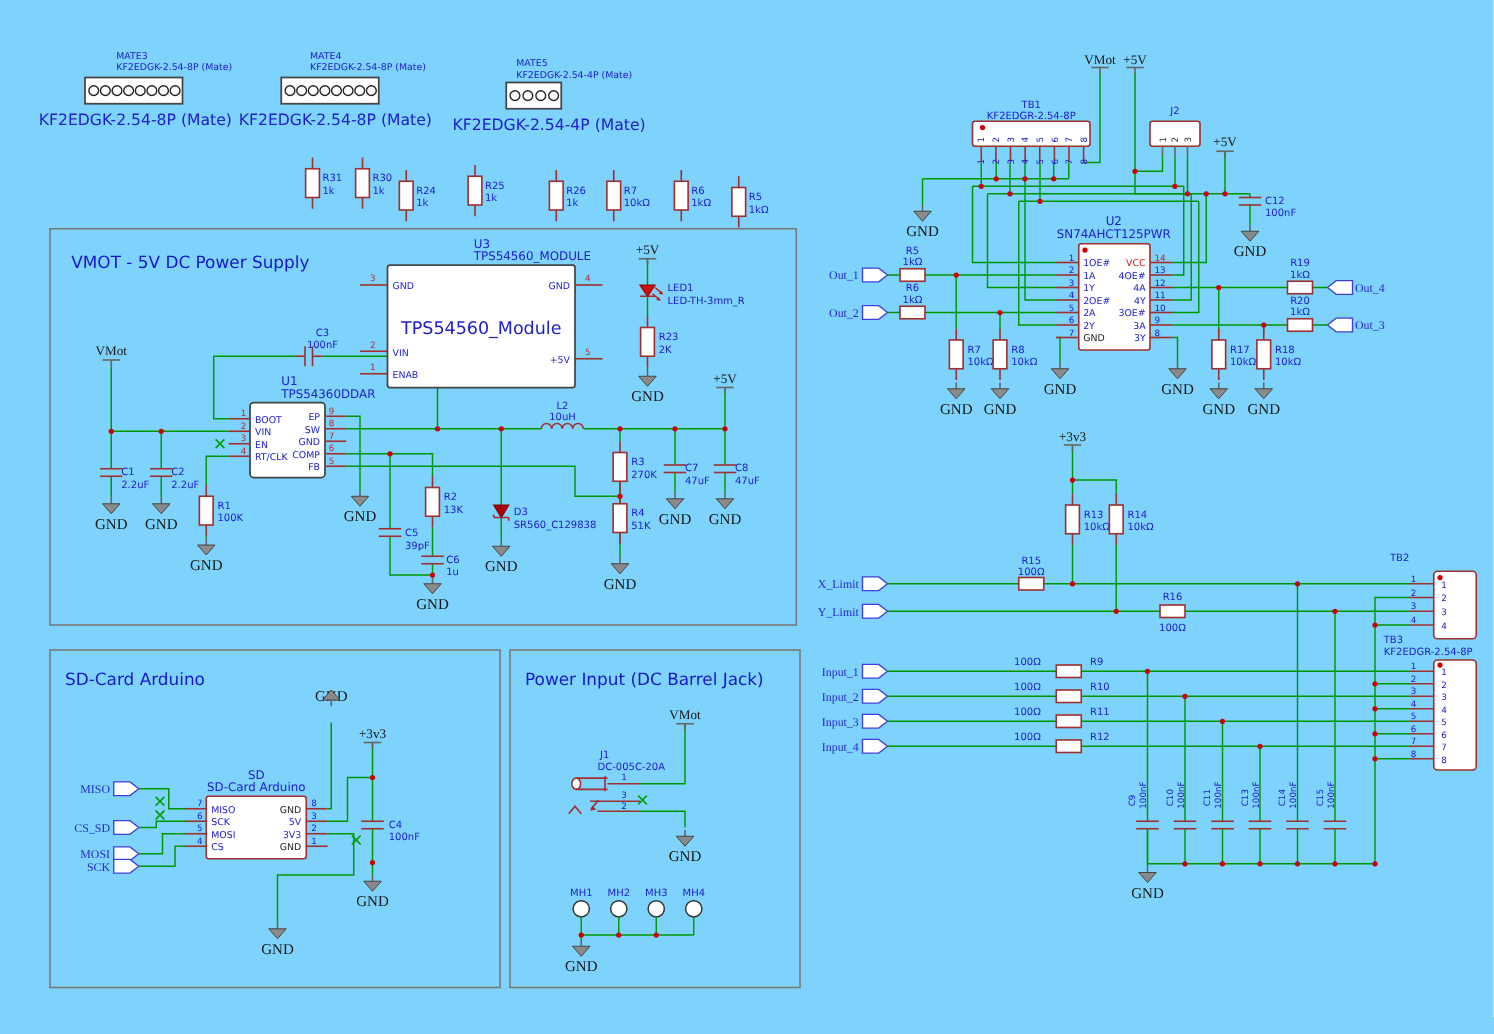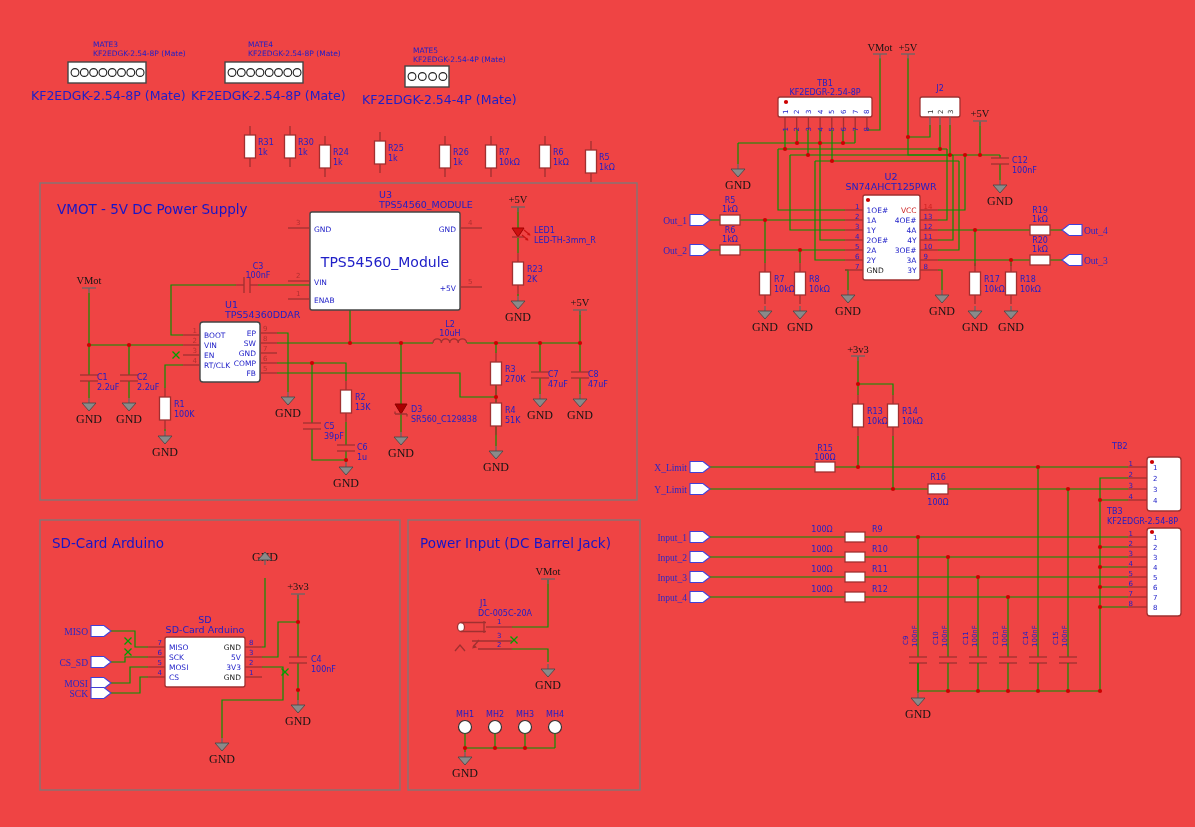--- a/index.html
+++ b/index.html
@@ -1,16 +1,16 @@
 <!DOCTYPE html>
 <html><head>
 <meta charset="utf-8">
 <style>
   html,body{margin:0;padding:0;background:#fff;}
-  .stage{position:relative;width:1195px;height:827px;background:#ef4444;overflow:hidden;}
+  .stage{position:relative;width:1195px;height:827px;background:#7dd3fc;overflow:hidden;}
   svg{display:block;}
   text{font-family:"DejaVu Sans",sans-serif;}
   .w{fill:none;stroke:#009600;stroke-width:1.15;}
   .cw{fill:none;stroke:#a03030;stroke-width:1.3;}
   .cb{fill:#ffffff;stroke:#a03030;stroke-width:1.3;}
   .kb{fill:#ffffff;stroke:#454545;stroke-width:1.4;}
   .gs{stroke:#666;stroke-width:1.3;}
   .secbox{fill:none;stroke:#7a7a7a;stroke-width:1.3;}
   .bt{font-size:8px;fill:#2020c8;}
   .btm{font-size:9.5px;fill:#2020c8;}

